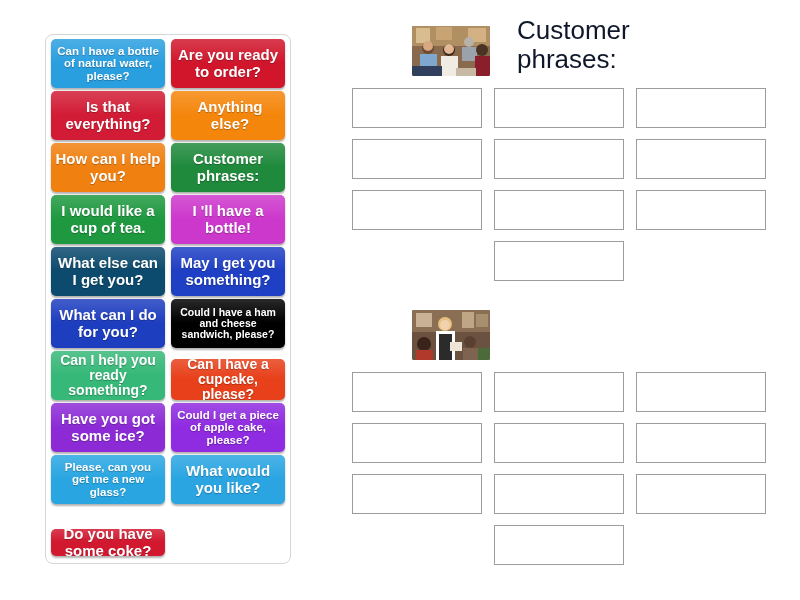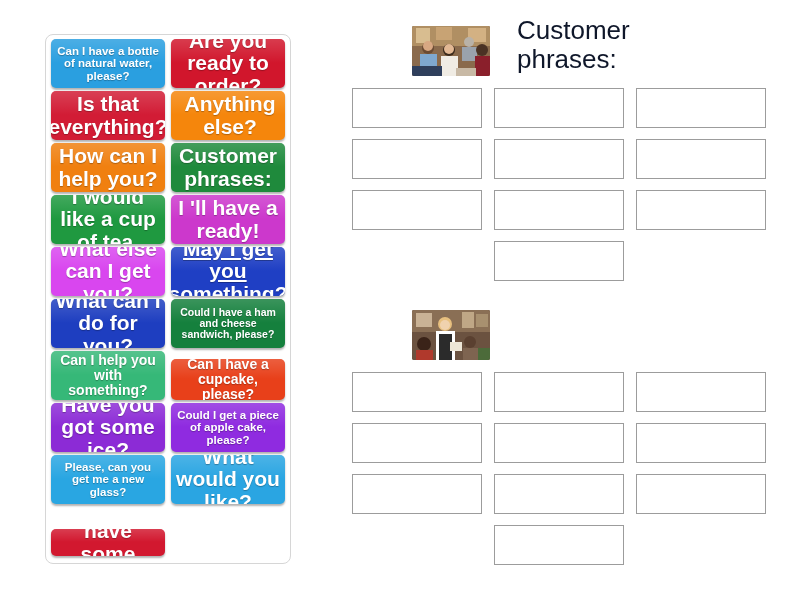--- a/index.html
+++ b/index.html
@@ -58,21 +58,21 @@
     content: "";
     position: absolute;
     left: 0; right: 0; top: 0;
     height: 48%;
     background: linear-gradient(180deg, rgba(255,255,255,0.16), rgba(255,255,255,0));
     pointer-events: none;
     border-radius: 5px 5px 0 0;
   }
   .tile .tile-text { position: relative; z-index: 2; display: block; }
 
-  .fs-lg  { font-size: 21px; text-align: center; }
+  .fs-lg  { font-size: 15px; text-align: center; }
   .fs-md  { font-size: 14px; }
   .fs-sm  { font-size: 11.5px; }
   .fs-xs  { font-size: 10.5px; }
 
   
   .group { position: absolute; left: 352px; width: 430px; }
   #group-customer { top: 20px; }
   #group-waiter   { top: 304px; }
 
   .group-head {
@@ -142,36 +142,36 @@
         <div class="tile fs-lg" style="background: rgb(240, 128, 16);">
           <span class="tile-text">How can I help you?</span>
         </div>
         <div class="tile fs-lg" style="background: rgb(31, 138, 60);">
           <span class="tile-text">Customer phrases:</span>
         </div>
         <div class="tile fs-lg" style="background: rgb(31, 153, 64);">
           <span class="tile-text">I would like a cup of tea.</span>
         </div>
         <div class="tile fs-lg" style="background: rgb(204, 56, 204);">
-          <span class="tile-text">I 'll have a ready!</span>
-        </div>
-        <div class="tile fs-lg" style="background: #d946ef;">
+          <span class="tile-text">I 'll have a bottle!</span>
+        </div>
+        <div class="tile fs-lg" style="background: #0c4a6e;">
           <span class="tile-text">What else can I get you?</span>
         </div>
-        <div class="tile fs-lg" style="background: rgb(31, 63, 196); text-decoration: underline;">
+        <div class="tile fs-lg" style="background: rgb(31, 63, 196);">
           <span class="tile-text">May I get you something?</span>
         </div>
         <div class="tile fs-lg" style="background: rgb(30, 62, 192);">
           <span class="tile-text">What can I do for you?</span>
         </div>
-        <div class="tile fs-xs" style="background: #15803d;">
+        <div class="tile fs-xs" style="background: #000000;">
           <span class="tile-text">Could I have a ham and cheese sandwich, please?</span>
         </div>
         <div class="tile fs-md" style="background: rgb(54, 184, 120);">
-          <span class="tile-text">Can I help you with something?</span>
+          <span class="tile-text">Can I help you ready something?</span>
         </div>
         <div class="tile fs-md" style="background: rgb(232, 64, 26); margin-top: 8px;">
           <span class="tile-text">Can I have a cupcake, please?</span>
         </div>
         <div class="tile fs-lg" style="background: rgb(140, 43, 214);">
           <span class="tile-text">Have you got some ice?</span>
         </div>
         <div class="tile fs-sm" style="background: rgb(143, 43, 224);">
           <span class="tile-text">Could I get a piece of apple cake, please?</span>
         </div>

